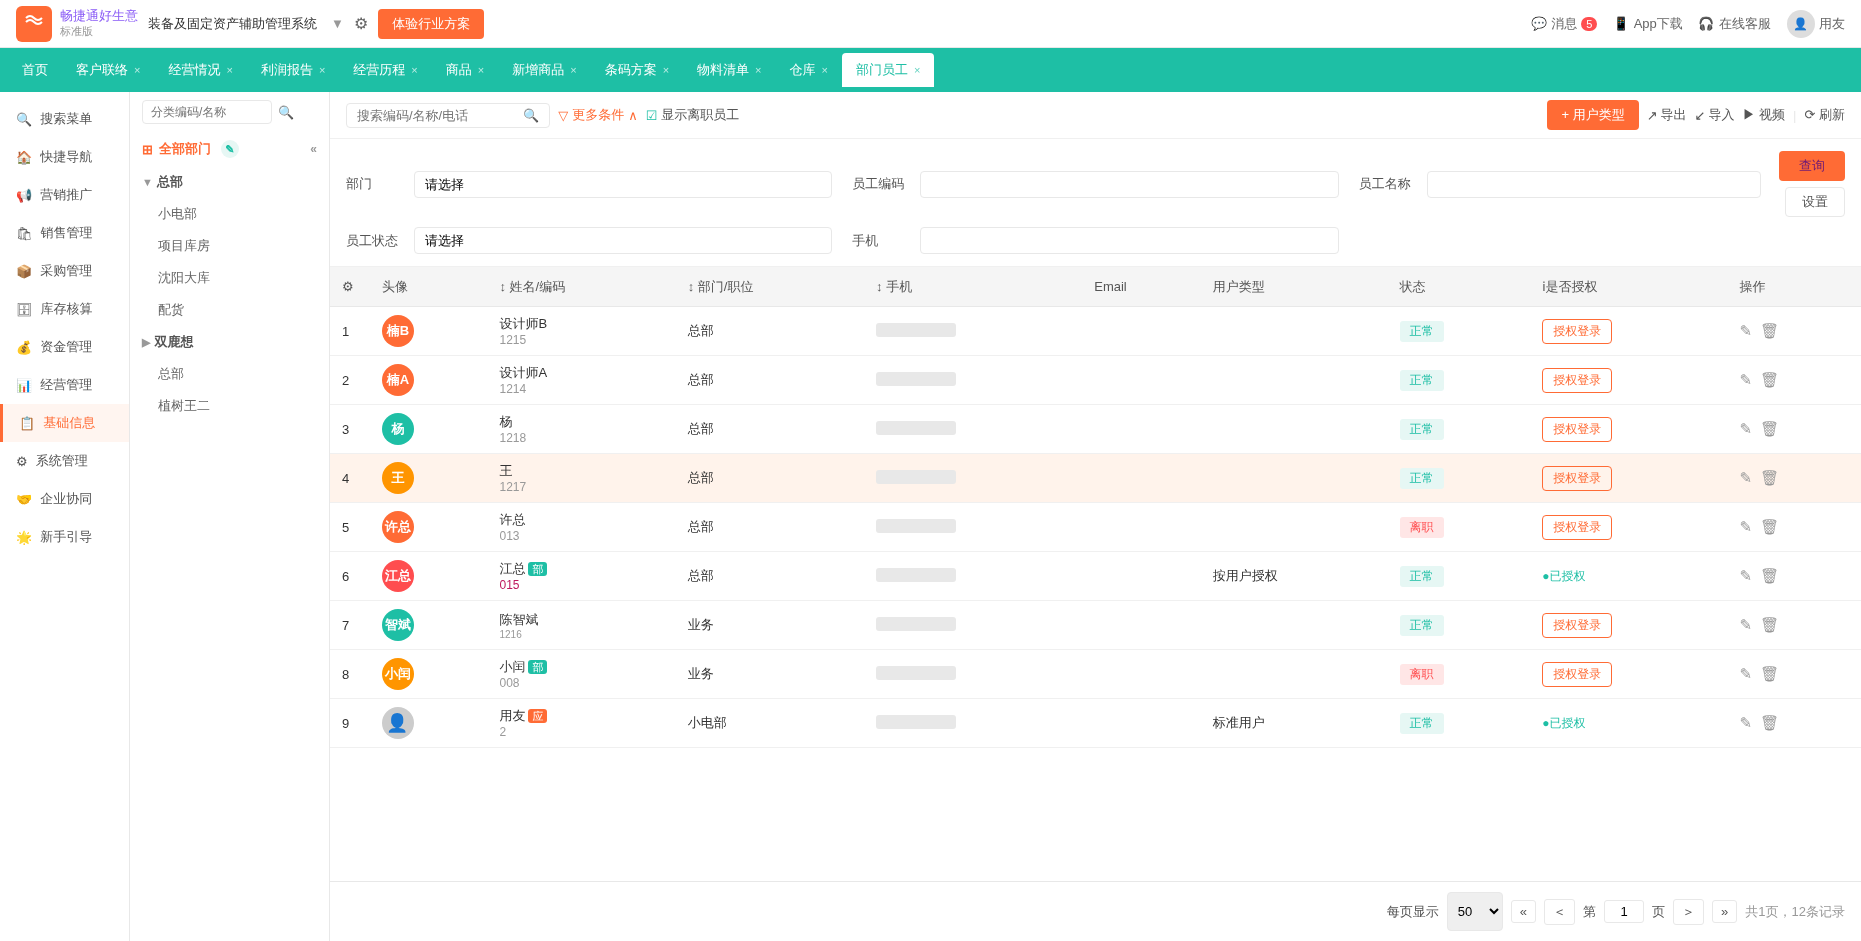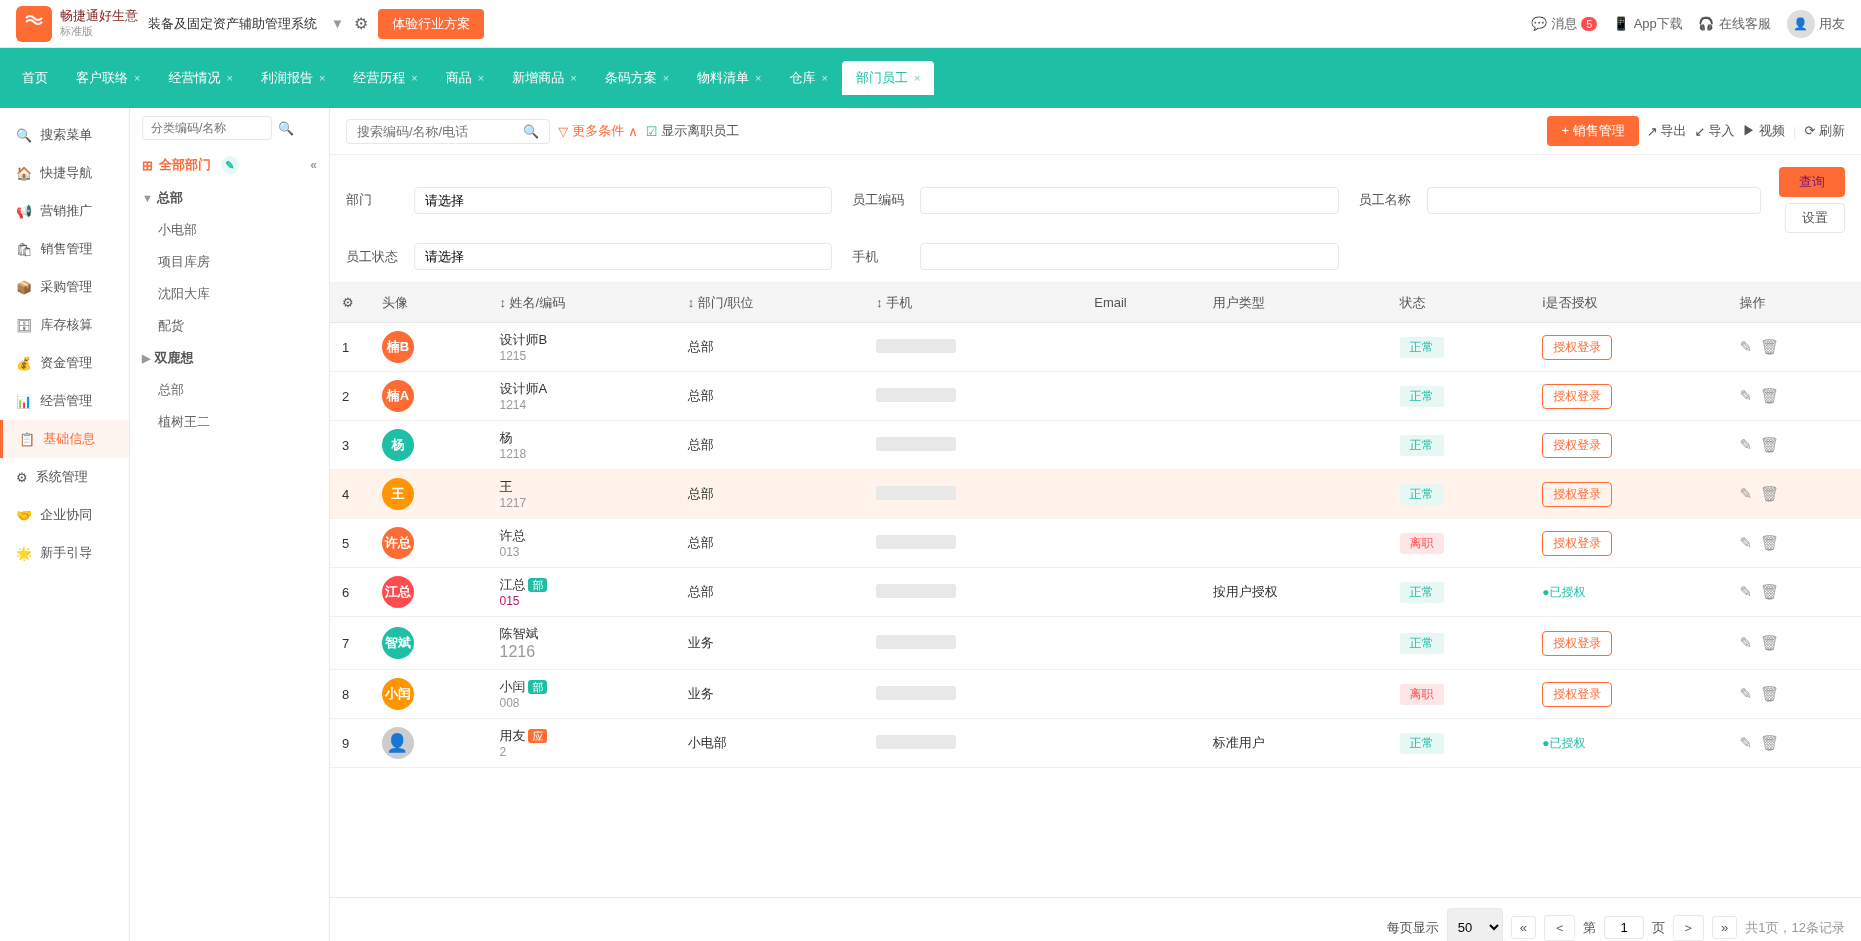--- a/index.html
+++ b/index.html
@@ -3,33 +3,33 @@
   <meta charset="utf-8">
   <style>
     * { box-sizing: border-box; margin: 0; padding: 0; font-family: 'Microsoft YaHei', Arial, sans-serif; font-size: 13px; }
     body { background: #f5f5f5; color: #333; }
 
     
     .top-bar { background: #fff; height: 48px; display: flex; align-items: center; padding: 0 16px; border-bottom: 1px solid #e8e8e8; justify-content: space-between; }
     .top-bar-left { display: flex; align-items: center; gap: 10px; }
     .logo-area { display: flex; align-items: center; gap: 8px; }
     .logo-icon { width: 36px; height: 36px; background: #ff6b35; border-radius: 6px; display: flex; align-items: center; justify-content: center; color: #fff; font-size: 10px; font-weight: bold; }
-    .logo-text { font-size: 13px; color: #7f1d1d; line-height: 1.3; }
+    .logo-text { font-size: 13px; color: #8b5cf6; line-height: 1.3; }
     .logo-sub { font-size: 11px; color: #999; }
     .system-name { color: #333; font-size: 13px; }
     .dropdown-arrow { color: #999; margin-left: 4px; }
     .gear-btn { background: none; border: none; cursor: pointer; color: #666; font-size: 16px; }
     .trial-btn { background: #ff6b35; color: #fff; border: none; border-radius: 4px; padding: 6px 14px; cursor: pointer; font-size: 13px; }
     .top-bar-right { display: flex; align-items: center; gap: 16px; color: #666; font-size: 13px; }
     .top-right-item { display: flex; align-items: center; gap: 4px; cursor: pointer; }
     .badge { background: #ff4d4f; color: #fff; border-radius: 10px; padding: 1px 5px; font-size: 11px; }
     .avatar { width: 28px; height: 28px; border-radius: 50%; background: #ddd; display: flex; align-items: center; justify-content: center; color: #fff; font-size: 12px; }
 
     
-    .nav-tabs { background: #1ebfa5; display: flex; align-items: center; height: 60px; padding: 0 8px; overflow-x: auto; }
+    .nav-tabs { background: #1ebfa5; display: flex; align-items: center; height: 44px; padding: 0 8px; overflow-x: auto; }
     .nav-tab { padding: 8px 14px; color: #fff; cursor: pointer; white-space: nowrap; font-size: 13px; border-radius: 4px 4px 0 0; display: flex; align-items: center; gap: 4px; }
     .nav-tab.active { background: #fff; color: #1ebfa5; }
     .nav-tab .close-x { font-size: 11px; margin-left: 2px; opacity: 0.7; }
 
     
     .main-layout { display: flex; height: calc(100vh - 92px); }
 
     
     .sidebar { width: 130px; background: #fff; border-right: 1px solid #e8e8e8; padding: 8px 0; overflow-y: auto; flex-shrink: 0; }
     .sidebar-item { padding: 10px 16px; cursor: pointer; display: flex; align-items: center; gap: 8px; color: #555; font-size: 13px; }
@@ -260,21 +260,21 @@
         <div class="more-filter">
           <span>▽</span>
           <span>更多条件</span>
           <span>∧</span>
         </div>
         <div class="show-inactive">
           <span style="color:#1ebfa5;">☑</span>
           <span>显示离职员工</span>
         </div>
         <div class="toolbar-right">
-          <button class="btn-add">+ 销售管理</button>
+          <button class="btn-add">+ 用户类型</button>
           <button class="btn-export">
             <span>↗</span>
             <span>导出</span>
           </button>
           <button class="btn-import">
             <span>↙</span>
             <span>导入</span>
           </button>
           <button class="btn-view">
             <span>▶</span>
@@ -455,21 +455,21 @@
                     <span class="action-icon">✎</span>
                     <span class="action-icon">🗑</span>
                   </div>
                 </td>
               </tr>
               <tr>
                 <td>7</td>
                 <td>
                   <div class="avatar-circle" style="background: rgb(30, 191, 165);">智斌</div>
                 </td>
-                <td><span>陈智斌</span><div style="color: rgb(153, 153, 153); font-size: 16px;">1216</div></td>
+                <td><span>陈智斌</span><div style="color: rgb(153, 153, 153); font-size: 10px;">1216</div></td>
                 <td>业务</td>
                 <td><span class="blurred">           </span></td>
                 <td></td>
                 <td></td>
                 <td><span class="status-badge status-normal">正常</span></td>
                 <td><button class="auth-btn">授权登录</button></td>
                 <td>
                   <div class="action-icons">
                     <span class="action-icon">✎</span>
                     <span class="action-icon">🗑</span>

